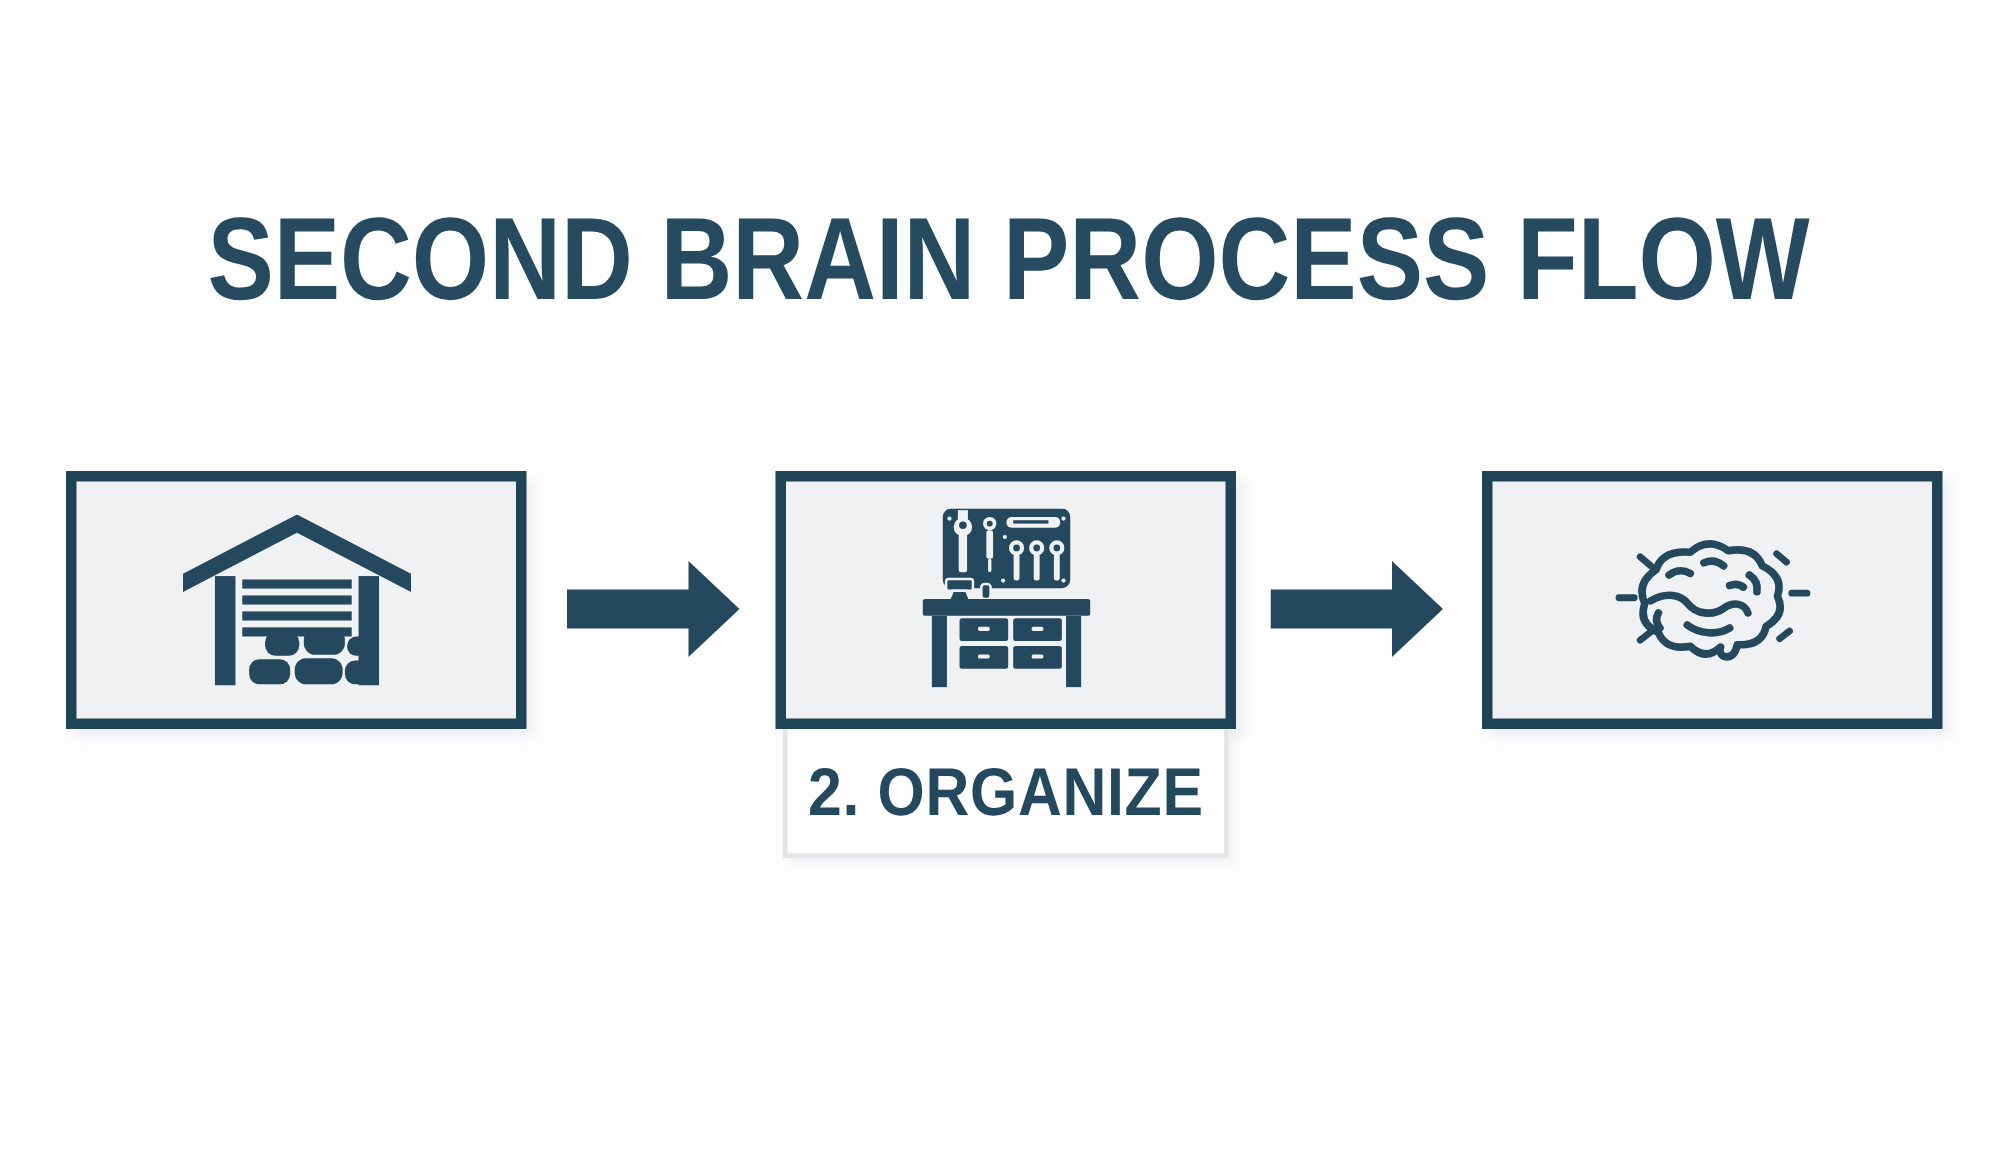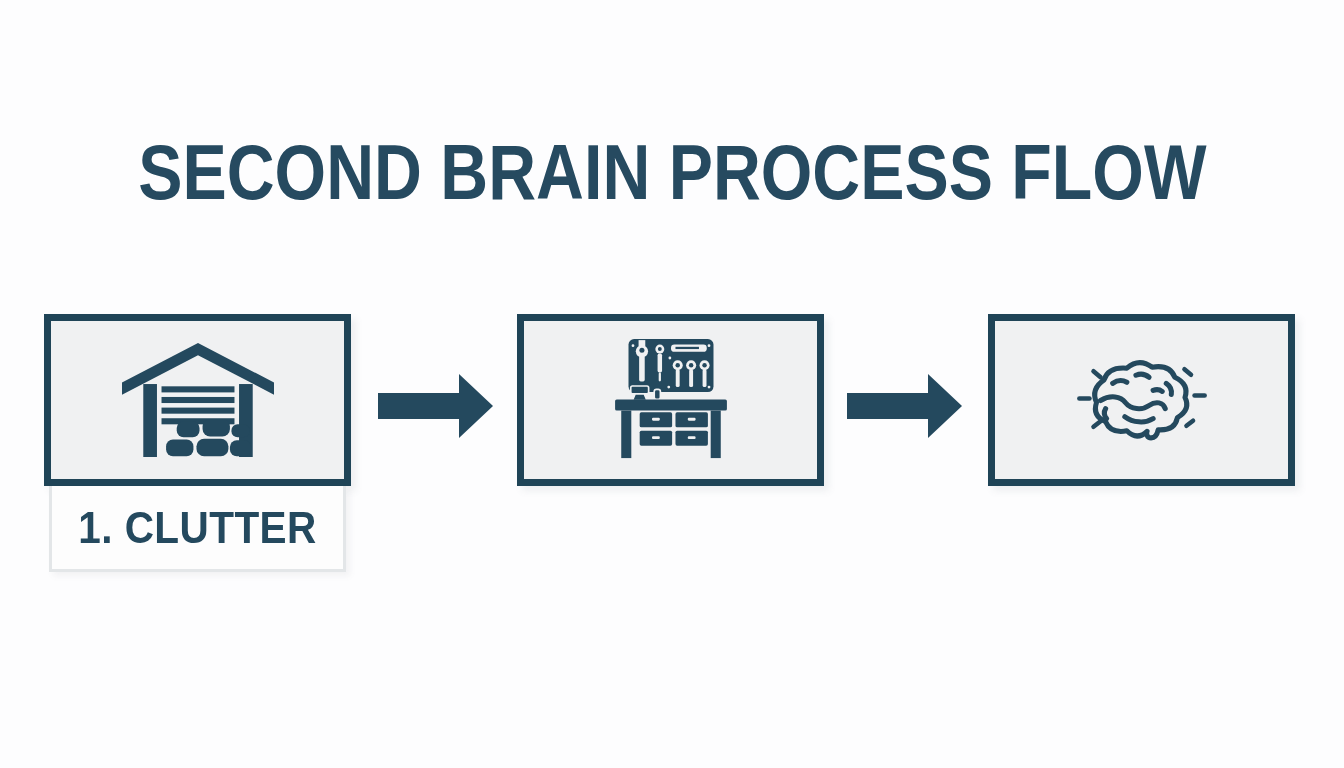--- a/index.html
+++ b/index.html
@@ -88,23 +88,20 @@
 
           <rect x="72" y="103" width="30" height="21" rx="9"></rect>
           <rect x="106" y="100" width="36" height="23" rx="10"></rect>
           <rect x="144" y="107" width="24" height="17" rx="8"></rect>
           <rect x="58" y="127" width="36" height="22" rx="9"></rect>
           <rect x="98" y="126" width="42" height="23" rx="10"></rect>
           <rect x="142" y="128" width="28" height="21" rx="9"></rect>
         </g>
       </svg>
     </div>
-    <div class="labelbox">
-      <span class="step-label">1. CLUTTER</span>
-    </div>
   </div>
 
   <div class="arrow a1">
     <svg width="115" height="64" viewBox="0 0 115 64">
       <polygon fill="#24495e" points="0,19 81,19 81,0 115,32 81,64 81,45 0,45"></polygon>
     </svg>
   </div>
 
   <div class="card c2">
     <div class="iconbox">
@@ -165,20 +162,23 @@
           <rect x="108" y="164" width="58" height="27" rx="3"></rect>
         </g>
         <g fill="#f0f1f2">
 
           <rect x="66" y="141" width="14" height="5" rx="2"></rect>
           <rect x="130" y="141" width="14" height="5" rx="2"></rect>
           <rect x="66" y="174" width="14" height="5" rx="2"></rect>
           <rect x="130" y="174" width="14" height="5" rx="2"></rect>
         </g>
       </svg>
+    </div>
+    <div class="labelbox">
+      <span class="step-label">2. ORGANIZE</span>
     </div>
   </div>
 
   <div class="arrow a2">
     <svg width="115" height="64" viewBox="0 0 115 64">
       <polygon fill="#24495e" points="0,19 81,19 81,0 115,32 81,64 81,45 0,45"></polygon>
     </svg>
   </div>
 
   <div class="card c3">

